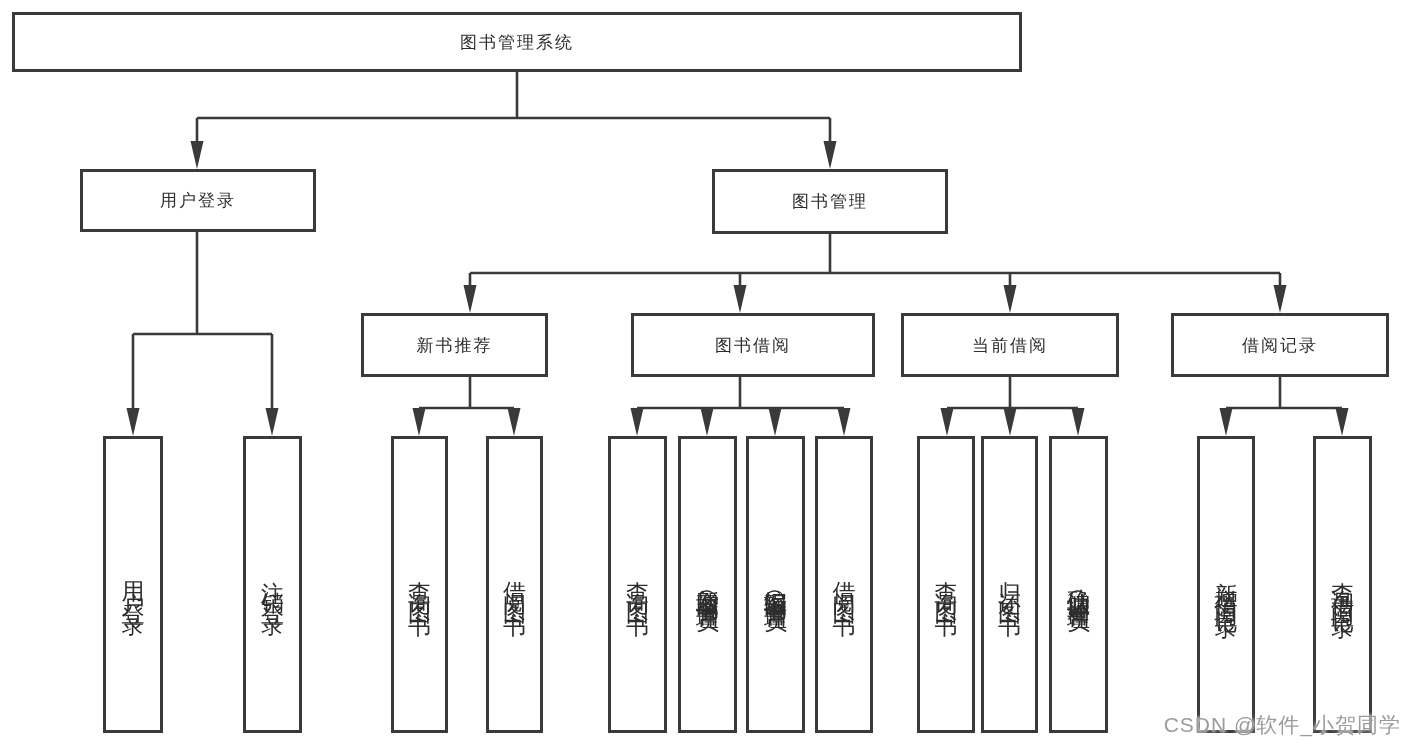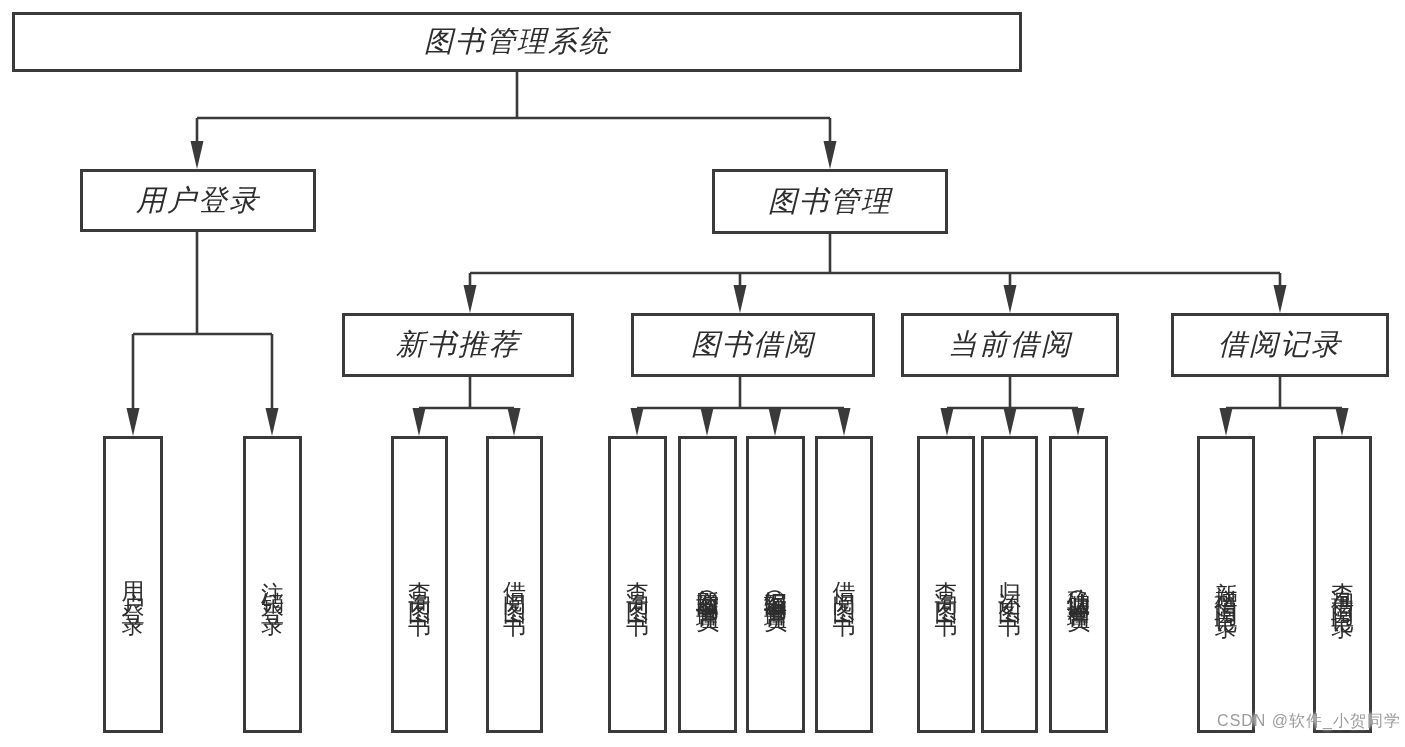--- a/index.html
+++ b/index.html
@@ -16,29 +16,29 @@
   }
   #conn{position:absolute;left:0;top:0;z-index:1;}
   #conn path{stroke:var(--line);stroke-width:2.6;fill:none;}
   #conn polygon{fill:var(--line);stroke:none;}
   .node{
     position:absolute;box-sizing:border-box;background:#fff;
     border:3px solid var(--line);z-index:2;
     display:flex;align-items:center;justify-content:center;
   }
   .h-label{
-    font-size:29px;letter-spacing:2px;color:var(--text);white-space:nowrap;font-style:italic;
+    font-size:17px;letter-spacing:2px;color:var(--text);white-space:nowrap;
   }
   .leaf .v-label{
     writing-mode:vertical-rl;text-orientation:mixed;
     font-size:23px;color:var(--text);line-height:1;white-space:nowrap;
   }
   .watermark{
     position:absolute;right:4px;top:711px;z-index:3;
-    font-size:16px;color:var(--wm);letter-spacing:1px;white-space:nowrap;
+    font-size:21px;color:var(--wm);letter-spacing:1px;white-space:nowrap;
     text-shadow:0 0 3px #fff,0 0 5px #fff;
     margin-left:48px;
   }
 </style>
 </head>
 <body>
 
 <div class="canvas">
 
   <svg id="conn" width="1405" height="747" viewBox="0 0 1405 747">
@@ -81,21 +81,21 @@
     <span class="h-label">图书管理系统</span>
   </div>
 
   <div class="node" style="left:80px;top:169px;width:236px;height:63px">
     <span class="h-label">用户登录</span>
   </div>
   <div class="node" style="left:712px;top:169px;width:236px;height:65px">
     <span class="h-label">图书管理</span>
   </div>
 
-  <div class="node" style="left:342px;top:313px;width:232px;height:64px">
+  <div class="node" style="left:361px;top:313px;width:187px;height:64px">
     <span class="h-label">新书推荐</span>
   </div>
   <div class="node" style="left:631px;top:313px;width:244px;height:64px">
     <span class="h-label">图书借阅</span>
   </div>
   <div class="node" style="left:1171px;top:313px;width:218px;height:64px">
     <span class="h-label">借阅记录</span>
   </div>
   <div class="node" style="left:901px;top:313px;width:218px;height:64px">
     <span class="h-label">当前借阅</span>

